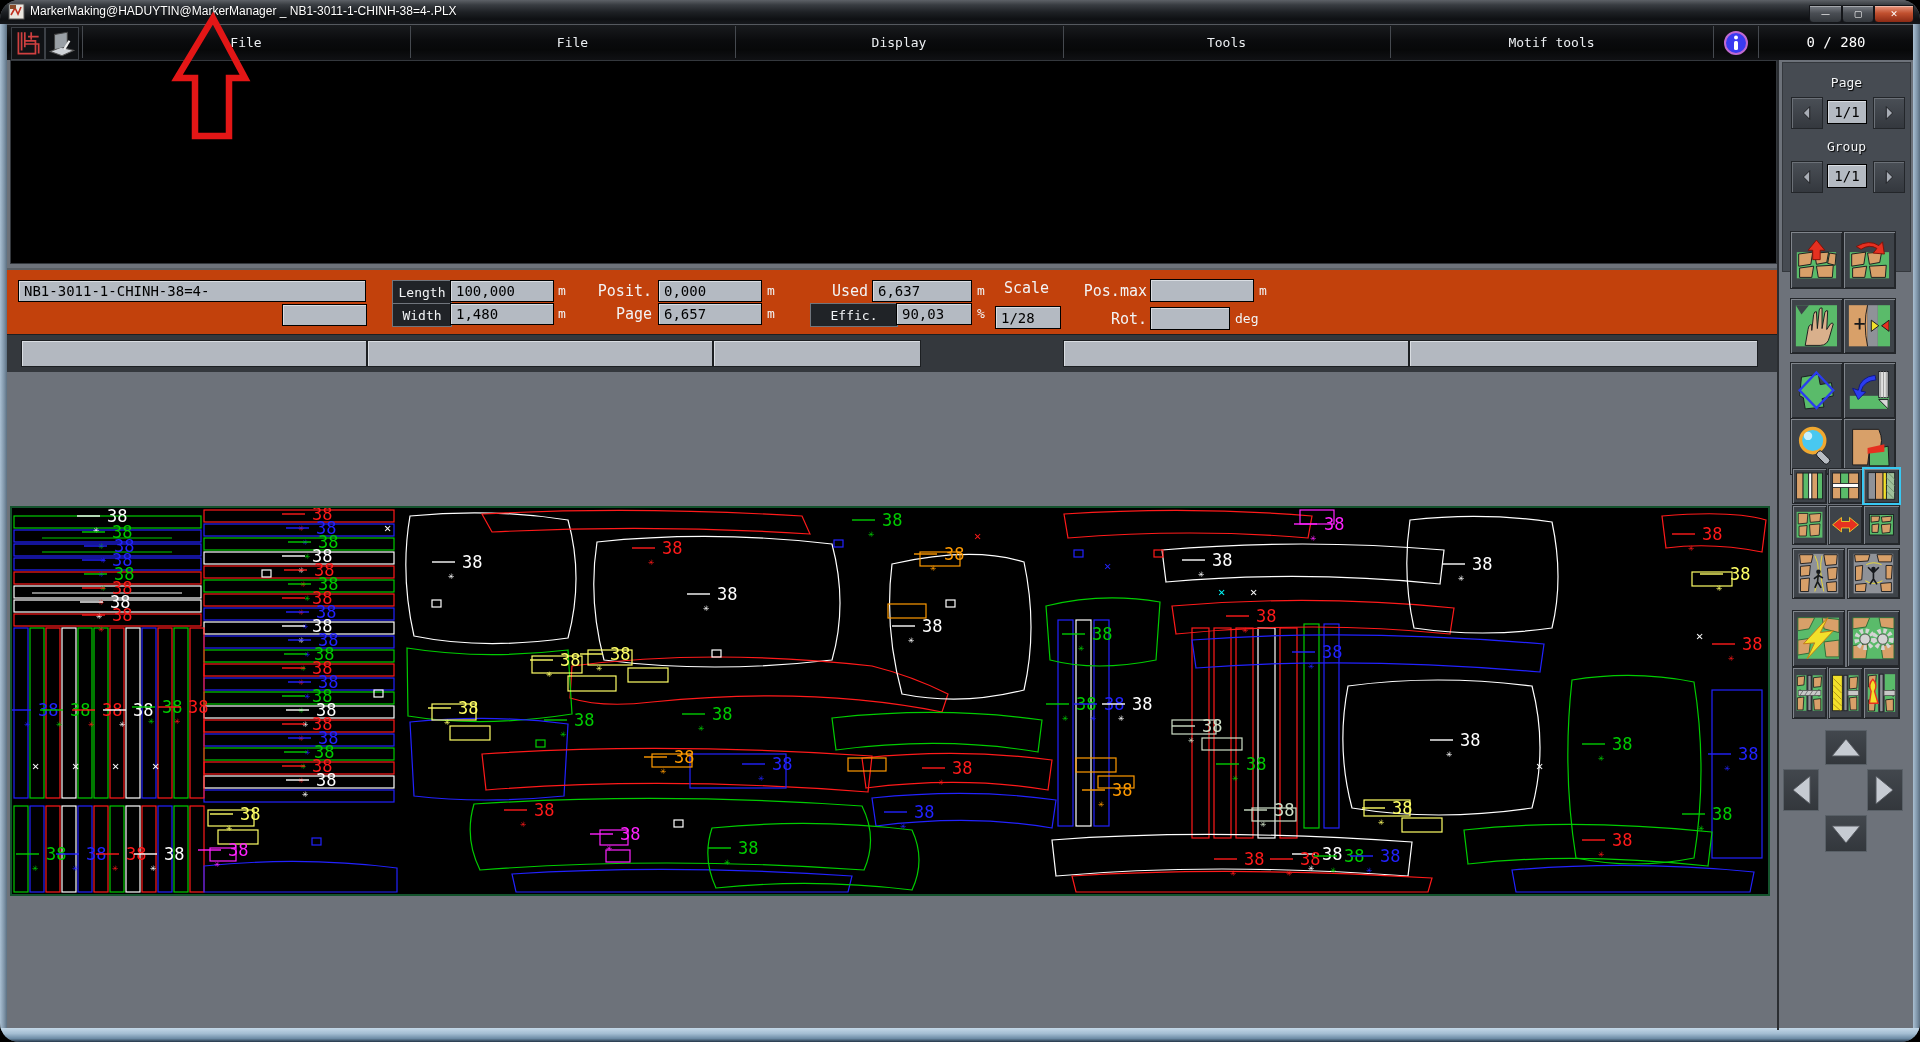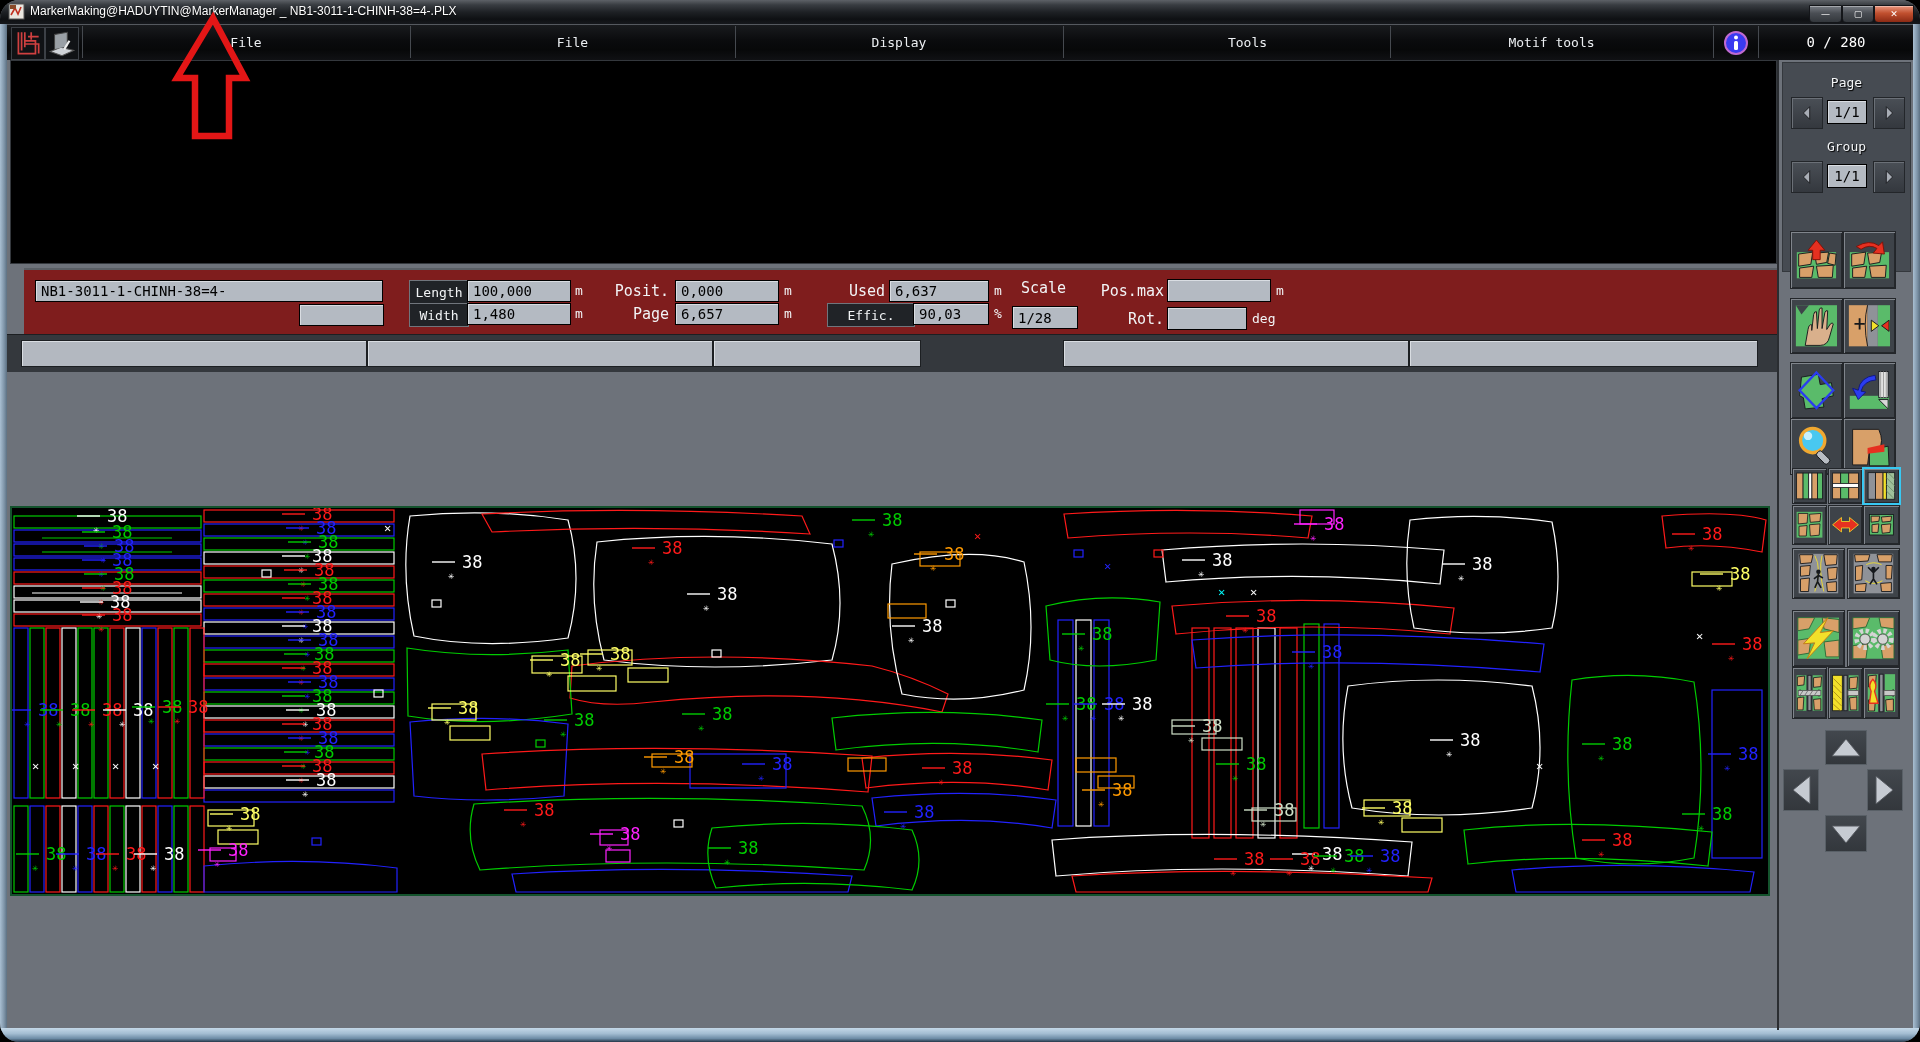--- a/index.html
+++ b/index.html
@@ -18,21 +18,21 @@
   .msep{top:26px;width:1px;height:32px;background:#45494f;}
   .mtoolbtn{top:27px;width:32px;height:31px;background:#101215;border:1px solid #3c4046;}
   #info-btn{top:26px;left:1713px;width:45px;height:33px;display:flex;align-items:center;justify-content:center;}
   #menu-counter{top:24px;left:1758px;width:156px;height:36px;display:flex;align-items:center;justify-content:center;color:#fff;font-size:14px;}
   
   .vframe{top:24px;height:1006px;width:7px;background:linear-gradient(90deg,#a9bfd2,#7e94a8 60%,#5c7082);}
   #taskbar-edge{left:0;top:1028px;width:1920px;height:14px;background:linear-gradient(180deg,#c4d8e8 0%,#a3bdd2 40%,#6d8ca6 75%,#243648 100%);}
   
   #top-view{left:10px;top:60px;width:1767px;height:204px;background:#000;border:1px solid #34383d;box-sizing:border-box;}
   
-  #form-panel{left:24px;top:268px;width:1770px;height:66px;background:#7f1d1d;border-top:2px solid #595e64;box-sizing:border-box;}
+  #form-panel{left:7px;top:268px;width:1770px;height:66px;background:#c2410c;border-top:2px solid #595e64;box-sizing:border-box;}
   #status-panel{left:7px;top:334px;width:1770px;height:38px;background:#34383d;border-top:1px solid #1c1f22;box-sizing:border-box;}
   .field{background:#b4bac2;border:1px solid #000000;box-shadow:inset 1px 1px 0 #d9dde2;color:#000;font-family:"DejaVu Sans Mono",monospace;font-size:14px;padding:0 5px;box-sizing:border-box;outline:none;}
   .flabel{color:#f2f4f6;font-size:15px;display:flex;align-items:center;}
   .flabel.right{justify-content:flex-end;}
   .fbox{background:#202327;border:1px solid #70757c;color:#f2f4f6;font-size:13px;display:flex;align-items:center;justify-content:center;}
   .funit{color:#f2f4f6;font-size:13px;}
   .statusbar{top:5px;height:25px;background:#b3b8c0;border:1px solid #1c1f22;box-shadow:inset 1px 1px 0 #d9dde2;}
   
   #rp-sep{left:1777px;top:60px;width:2px;height:970px;background:#2a2d31;}
   #right-panel{left:1779px;top:60px;width:134px;height:968px;background:#6d727a;}
@@ -87,21 +87,21 @@
   </div>
   <div class="abs menu-item" style="left:82px;width:328px;">
       <span>File</span>
     </div>
   <div class="abs menu-item" style="left:410px;width:325px;">
       <span>File</span>
     </div>
   <div class="abs menu-item" style="left:735px;width:328px;">
       <span>Display</span>
     </div>
-  <div class="abs menu-item" style="left:1063px;width:327px;padding-left:21px;">
+  <div class="abs menu-item" style="left:1063px;width:327px;">
       <span>Tools</span>
     </div>
   <div class="abs menu-item" style="left:1390px;width:323px;">
       <span>Motif tools</span>
     </div>
   <div class="abs msep" style="left:82px;"></div>
   <div class="abs msep" style="left:410px;"></div>
   <div class="abs msep" style="left:735px;"></div>
   <div class="abs msep" style="left:1063px;"></div>
   <div class="abs msep" style="left:1390px;"></div>

